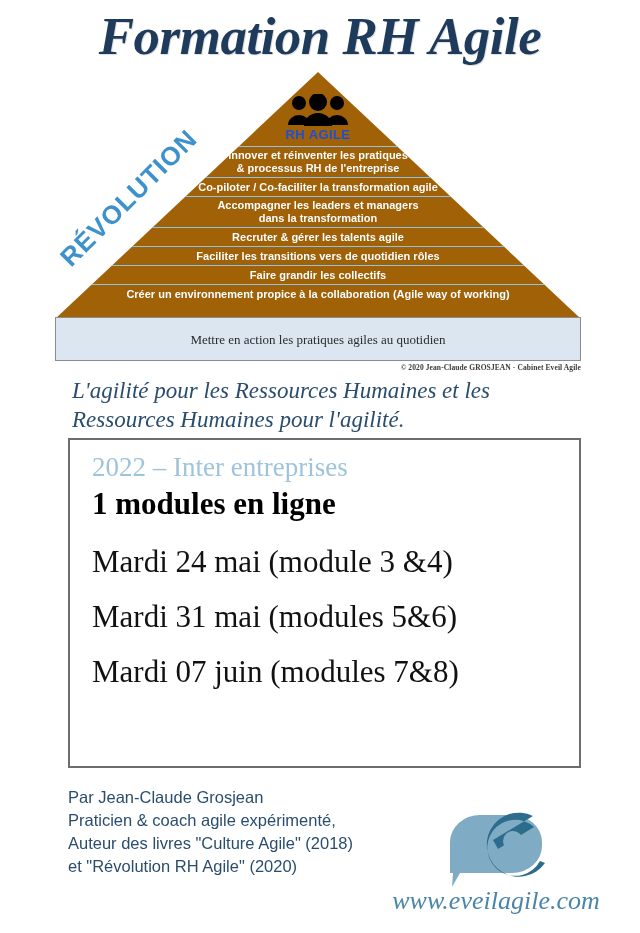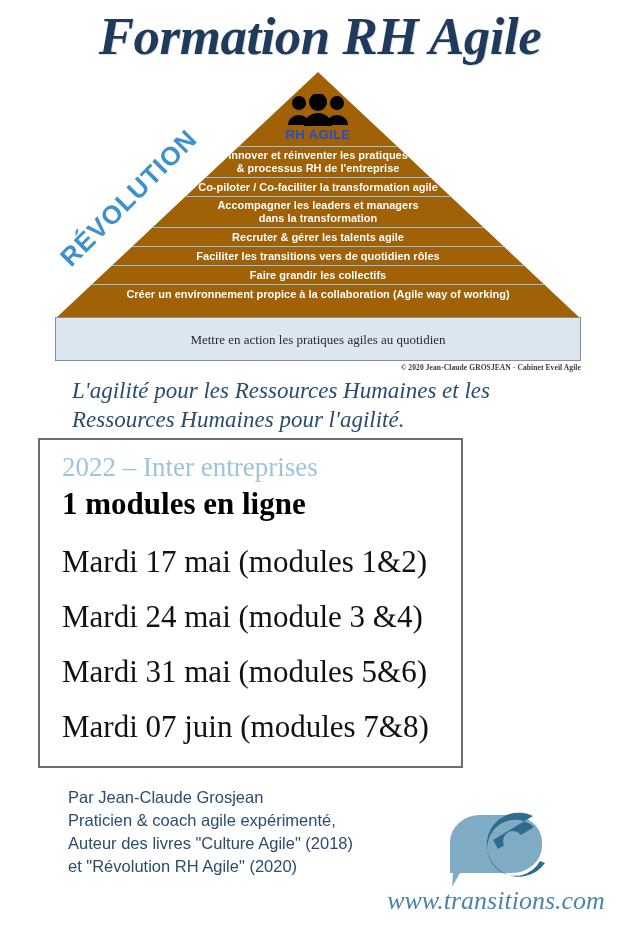--- a/index.html
+++ b/index.html
@@ -105,21 +105,21 @@
   
   .tagline{
     position:absolute;left:72px;top:376px;width:500px;
     font-family:"Liberation Serif",serif;
     font-style:italic;
     font-size:23px;line-height:29px;
     color:#2A4D6E;
   }
   
   .mainbox{
-    position:absolute;left:38px;top:438px;width:425px;height:330px;
+    position:absolute;left:68px;top:438px;width:513px;height:330px;
     border:2px solid #6D6D6D;
     box-sizing:border-box;
     background:#ffffff;
   }
   .mb-sub{
     position:absolute;left:22px;top:12px;
     font-family:"Liberation Serif",serif;
     font-size:27px;color:#9EC4DC;
   }
   .mb-title{
@@ -197,21 +197,20 @@
 
   <div class="copyright">© 2020 Jean-Claude GROSJEAN - Cabinet Eveil Agile</div>
 </div>
 
 <div class="tagline">L'agilité pour les Ressources Humaines et les Ressources Humaines pour l'agilité.</div>
 
 <div class="mainbox">
   <div class="mb-sub">2022 – Inter entreprises</div>
   <div class="mb-title">1 modules en ligne</div>
   <div class="mb-dates">
-    <div class="mb-date">Mardi 17 mai (modules 1&amp;2)</div>
     <div class="mb-date">Mardi 24 mai (module 3 &amp;4)</div>
     <div class="mb-date">Mardi 31 mai (modules 5&amp;6)</div>
     <div class="mb-date">Mardi 07 juin (modules 7&amp;8)</div>
   </div>
 </div>
 
 <div class="author" style="white-space:pre-line">Par Jean-Claude Grosjean
 Praticien &amp; coach agile expérimenté,
 Auteur des livres "Culture Agile" (2018)
 et "Révolution RH Agile" (2020)</div>
@@ -221,13 +220,13 @@
 
     <path d="M10 36 a30 27 0 0 1 30 -27 h32 a30 27 0 0 1 30 27 v4 a30 27 0 0 1 -30 27 h-52 l-8 14 l1 -14 h-3 z" fill="#7FACC4"></path>
 
     <g fill="#2D6C8C">
       <path d="M100 55 a28 28 0 1 1 -6 -34 l-36 22 l-5 -9 l40 -24 a32 32 0 1 0 12 47 z"></path>
     </g>
     <circle cx="73" cy="35" r="10" fill="#7FACC4"></circle>
   </svg>
 </div>
 
-<div class="site">www.transitions.com</div>
+<div class="site">www.eveilagile.com</div>
 
 </body></html>

